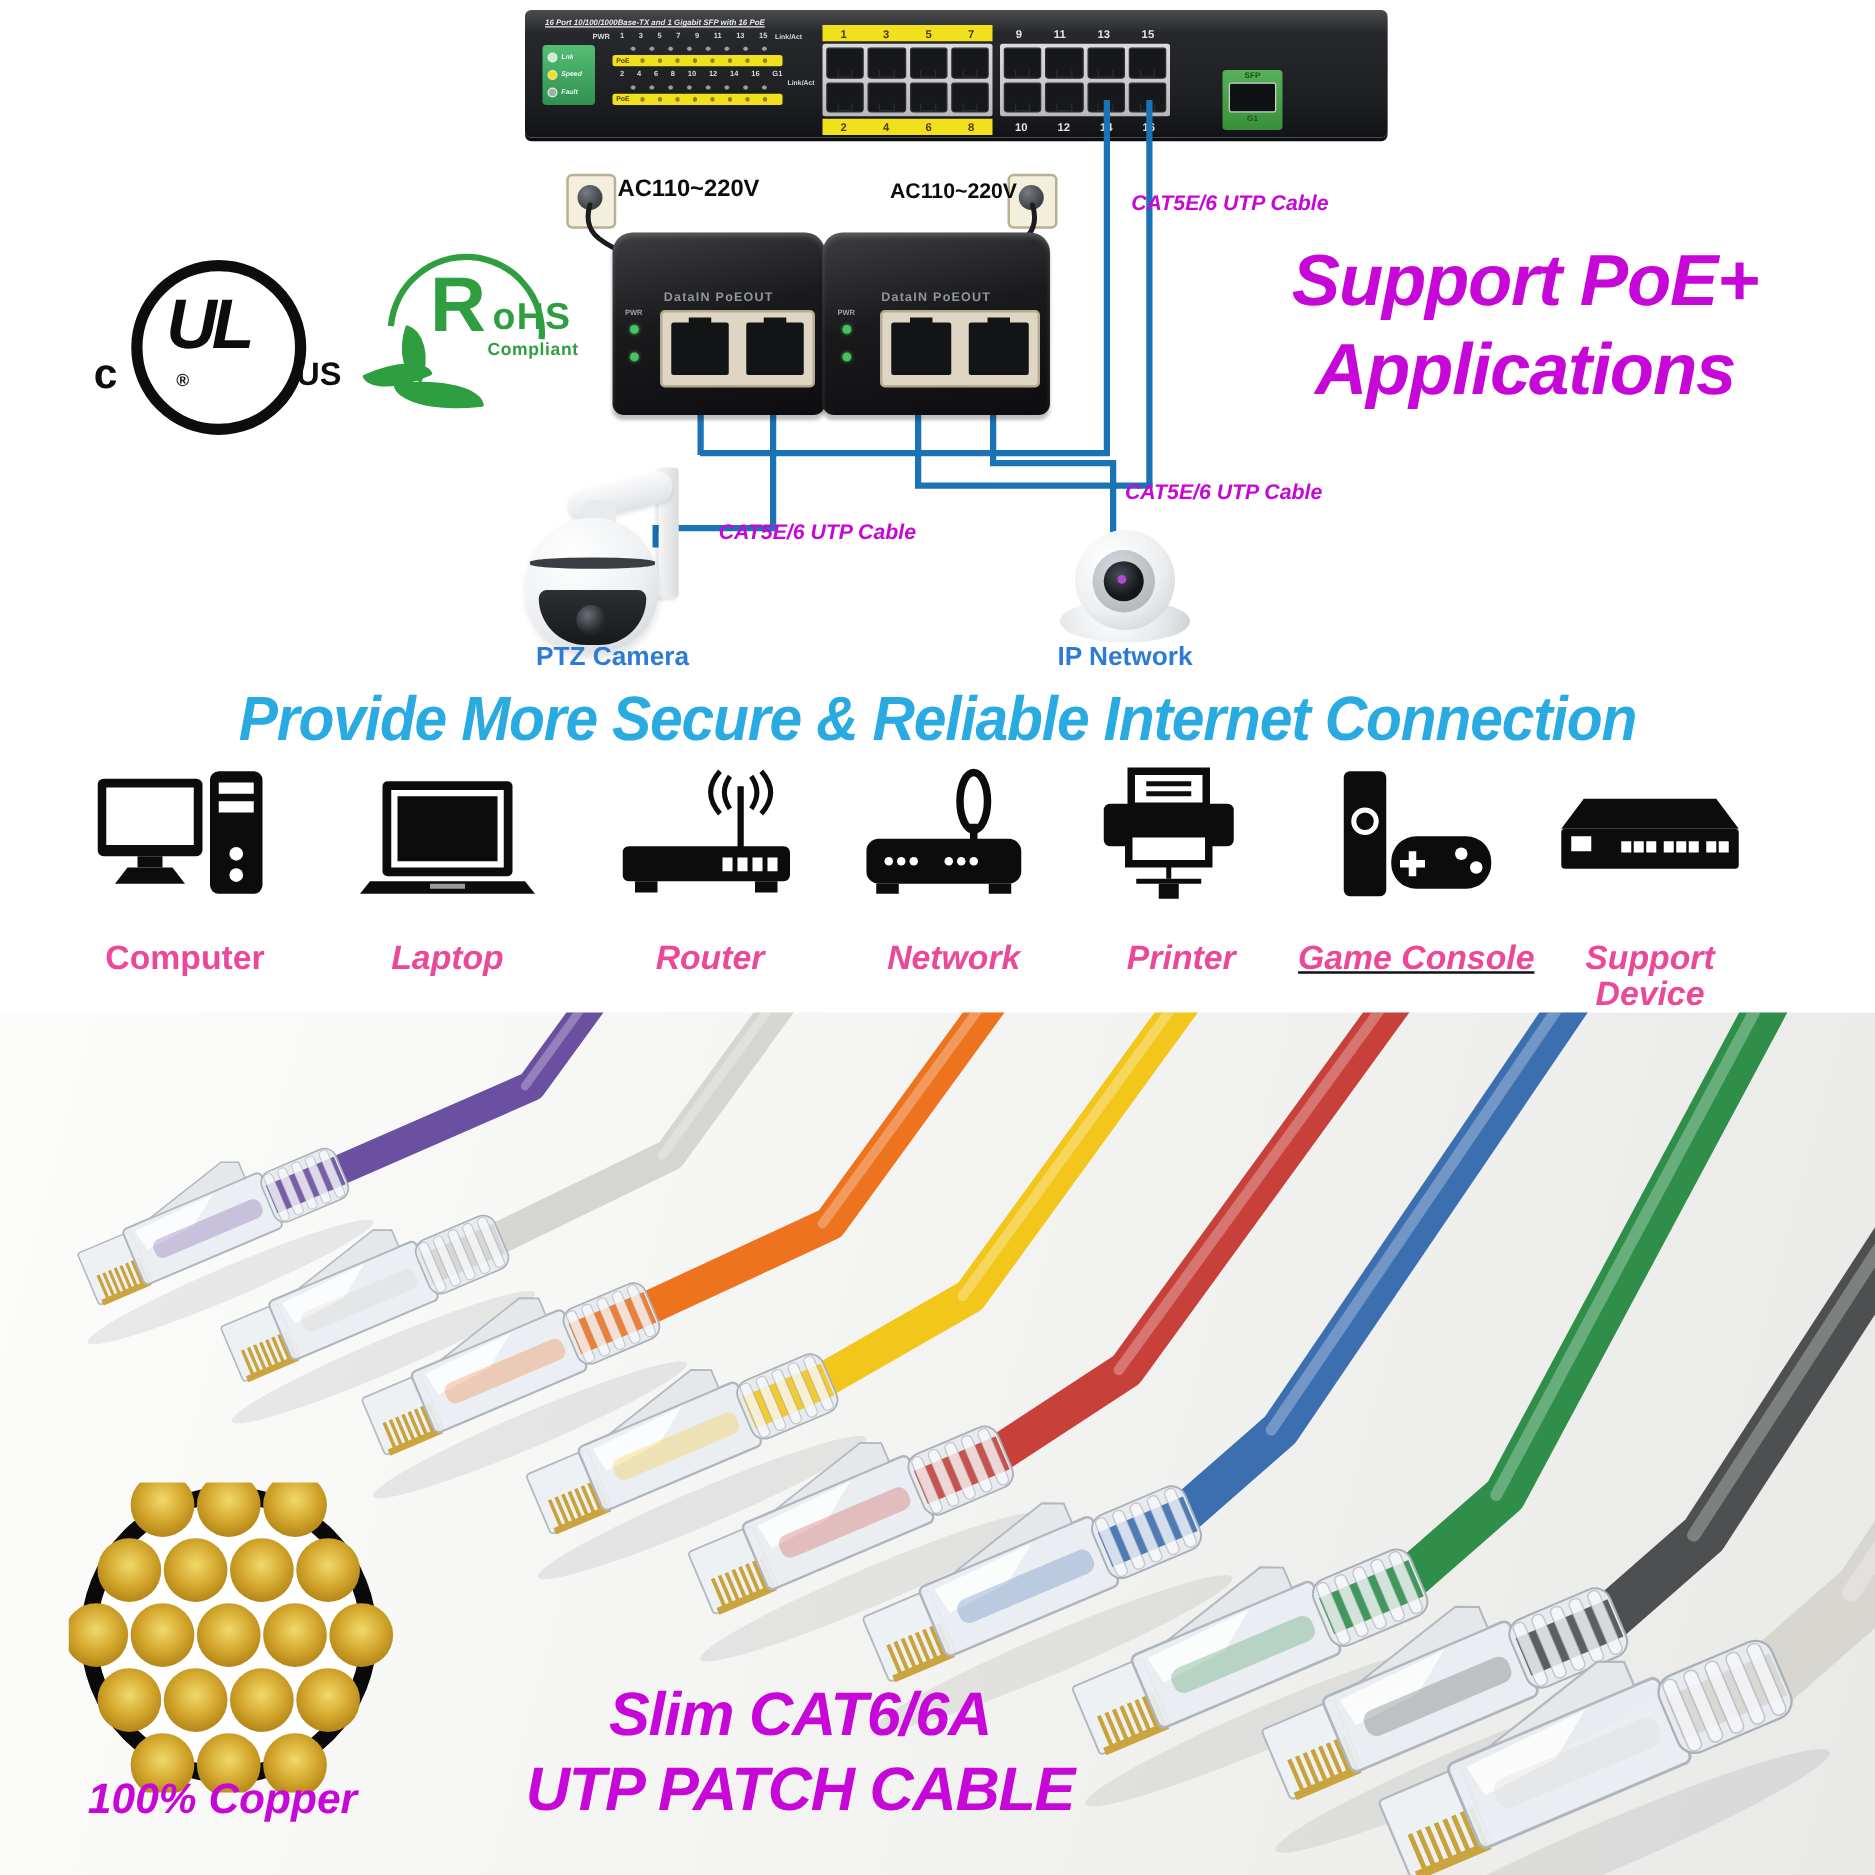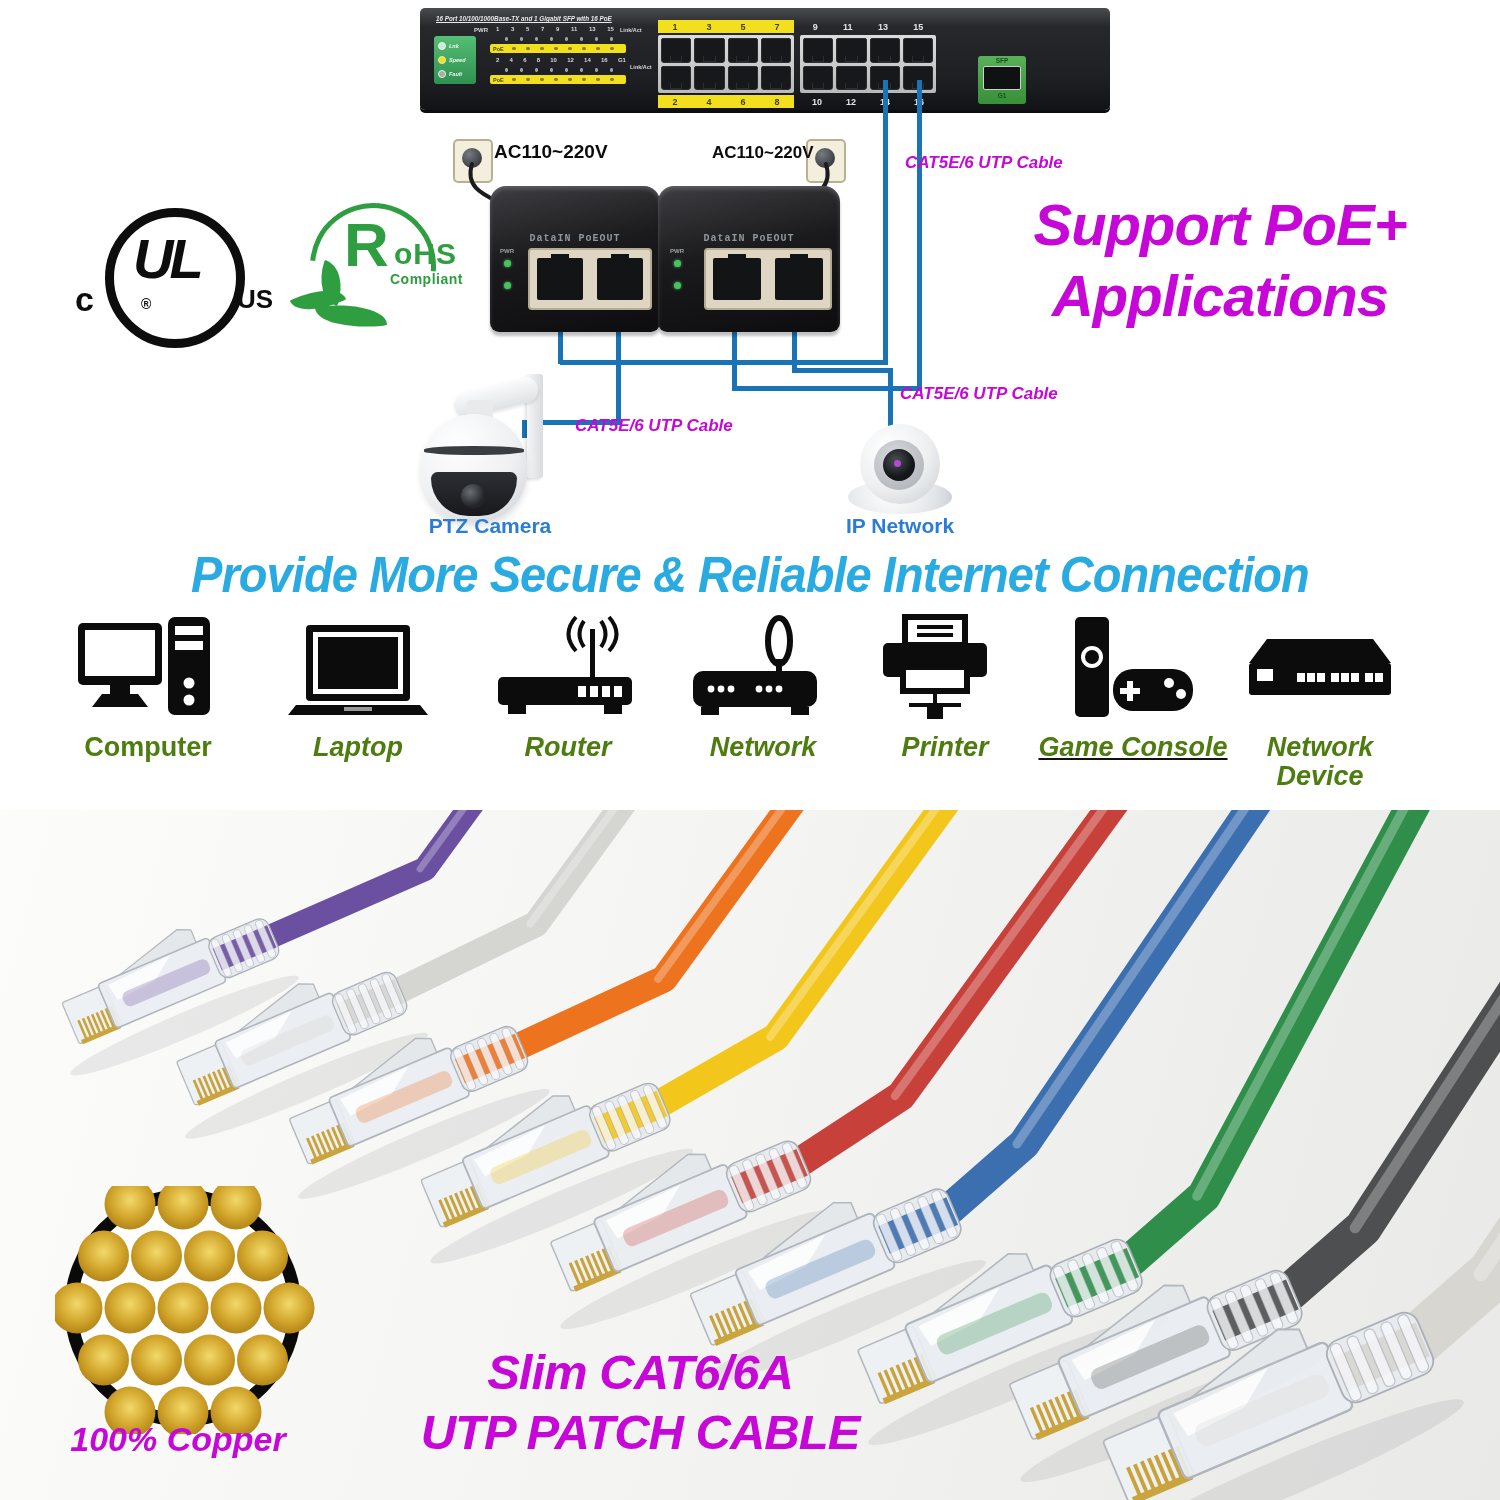--- a/index.html
+++ b/index.html
@@ -51,21 +51,21 @@
   .wv,.wh{position:absolute;background:#1a73b4;}
   .wv{width:5px;} .wh{height:5px;}
 
   
   .outlet{position:absolute;width:36px;height:40px;background:#f4efdd;border:2px solid #b9b093;border-radius:5px;}
   .outlet .plug{position:absolute;left:7px;top:7px;width:20px;height:20px;border-radius:50%;
                 background:radial-gradient(circle at 35% 30%,#777c82,#3c4045 70%);}
   .injector{position:absolute;background:linear-gradient(168deg,#3e3e42,#1a1a1d 45%,#0d0d10);
             border-radius:16px 16px 9px 9px;box-shadow:inset 0 3px 4px rgba(255,255,255,.18),0 4px 3px rgba(0,0,0,.25);}
   .inj-label{position:absolute;left:0;right:0;top:32%;text-align:center;color:#8f969c;
-             font-family:Liberation Mono, monospace;font-size:10px;font-weight:bold;letter-spacing:1px;}
+             font-family:Liberation Sans, sans-serif;font-size:10px;font-weight:bold;letter-spacing:1px;}
   .inj-ports{position:absolute;background:#ded6c2;border:2px solid #b4ab94;border-radius:4px;display:flex;
              justify-content:space-around;align-items:center;}
   .inj-jack{width:38%;height:72%;background:#131416;border-radius:2px;position:relative;}
   .inj-jack::after{content:"";position:absolute;left:30%;right:30%;top:-4px;height:6px;background:#131416;}
   .inj-led{position:absolute;width:7px;height:7px;border-radius:50%;background:#49c25e;box-shadow:0 0 3px #49c25e;}
   .inj-pwr{position:absolute;font-size:6px;color:#9aa0a4;font-weight:bold;}
 
   .ac-label{position:absolute;font-size:19px;font-weight:bold;color:#0c0c0c;}
 
   
@@ -112,21 +112,21 @@
   .ipcam .ring{position:absolute;left:26px;top:16px;width:50px;height:50px;border-radius:50%;
                background:radial-gradient(circle at 40% 35%,#d8dbde,#a9adb2);}
   .ipcam .lens{position:absolute;left:35px;top:25px;width:32px;height:32px;border-radius:50%;
                background:radial-gradient(circle at 40% 35%,#4a4e54,#141619 60%);}
   .ipcam .glint{position:absolute;left:46px;top:36px;width:7px;height:7px;border-radius:50%;background:#b04ad0;}
   .cam-label{position:absolute;font-size:21px;font-weight:bold;color:#2c7cd6;text-align:center;}
 
   
   .dev{position:absolute;top:612px;width:190px;height:200px;text-align:center;}
   .dev svg{display:block;margin:0 auto;}
-  .dev-label{margin-top:1px;font-size:27px;font-weight:bold;font-style:italic;color:#4d7c0f;line-height:1.06;}
+  .dev-label{margin-top:20px;font-size:27px;font-weight:bold;font-style:italic;color:#ec4899;line-height:1.06;}
   .dev-label.upright{font-style:normal;}
 
   
   .photo{position:absolute;left:0;top:810px;width:1500px;height:690px;
          background:linear-gradient(105deg,#fcfcfb 0%,#f4f4f2 45%,#e9e9e7 100%);}
   .copper-badge{position:absolute;left:55px;top:1186px;}
   .copper-label{position:absolute;left:8px;top:1420px;width:340px;text-align:center;
                 font-size:34px;font-weight:bold;font-style:italic;color:#c607d7;}
   .product-title{position:absolute;left:360px;top:1342px;width:560px;text-align:center;
                  font-size:49px;line-height:1.23;font-weight:bold;font-style:italic;color:#c607d7;letter-spacing:-1px;}
@@ -428,21 +428,21 @@
       <rect x="12" y="52" width="16" height="12" fill="#fff"></rect>
       <rect x="52" y="56" width="8" height="9" fill="#fff"></rect>
         <rect x="62" y="56" width="8" height="9" fill="#fff"></rect>
         <rect x="72" y="56" width="8" height="9" fill="#fff"></rect>
       <rect x="86" y="56" width="8" height="9" fill="#fff"></rect>
         <rect x="96" y="56" width="8" height="9" fill="#fff"></rect>
         <rect x="106" y="56" width="8" height="9" fill="#fff"></rect>
       <rect x="120" y="56" width="8" height="9" fill="#fff"></rect>
         <rect x="130" y="56" width="8" height="9" fill="#fff"></rect>
     </svg>
-    <div class="dev-label">Network Device</div>
+    <div class="dev-label">Support Device</div>
   </div>
 
   <div class="photo">
     <svg id="cables-svg" width="1500" height="690" viewBox="0 0 1500 690">
         <path d="M497,-40 L425,59 L265,129" fill="none" stroke="#6b4fa0" stroke-width="24" stroke-linejoin="round" stroke-linecap="round"></path>
         <path d="M491.72,-40 L420,59" fill="none" stroke="rgba(255,255,255,.28)" stroke-width="6.720000000000001" stroke-linecap="round"></path>
         <g transform="translate(70,212) rotate(-23) scale(0.8)">
           <ellipse cx="130" cy="60" rx="155" ry="16" fill="rgba(50,50,65,.09)"></ellipse>
           <rect x="0" y="-26" width="58" height="56" rx="3" fill="#eef1f3" stroke="#b2b8be" stroke-width="1.5"></rect>
           <rect x="9" y="2" width="3.2" height="26" fill="#c9a23a"></rect>

